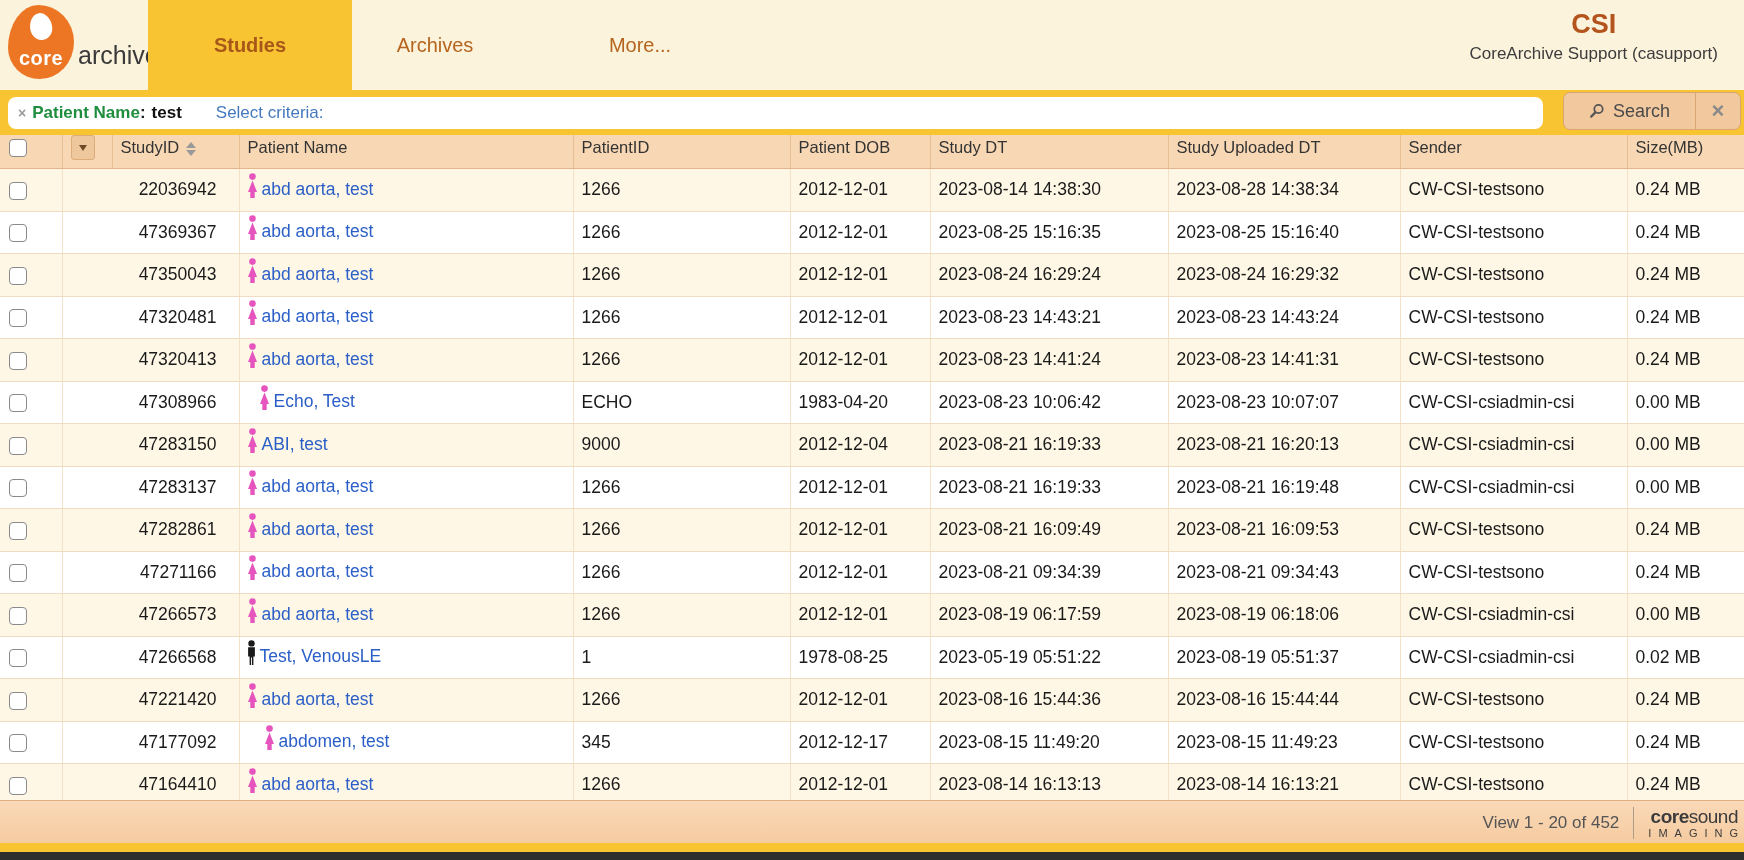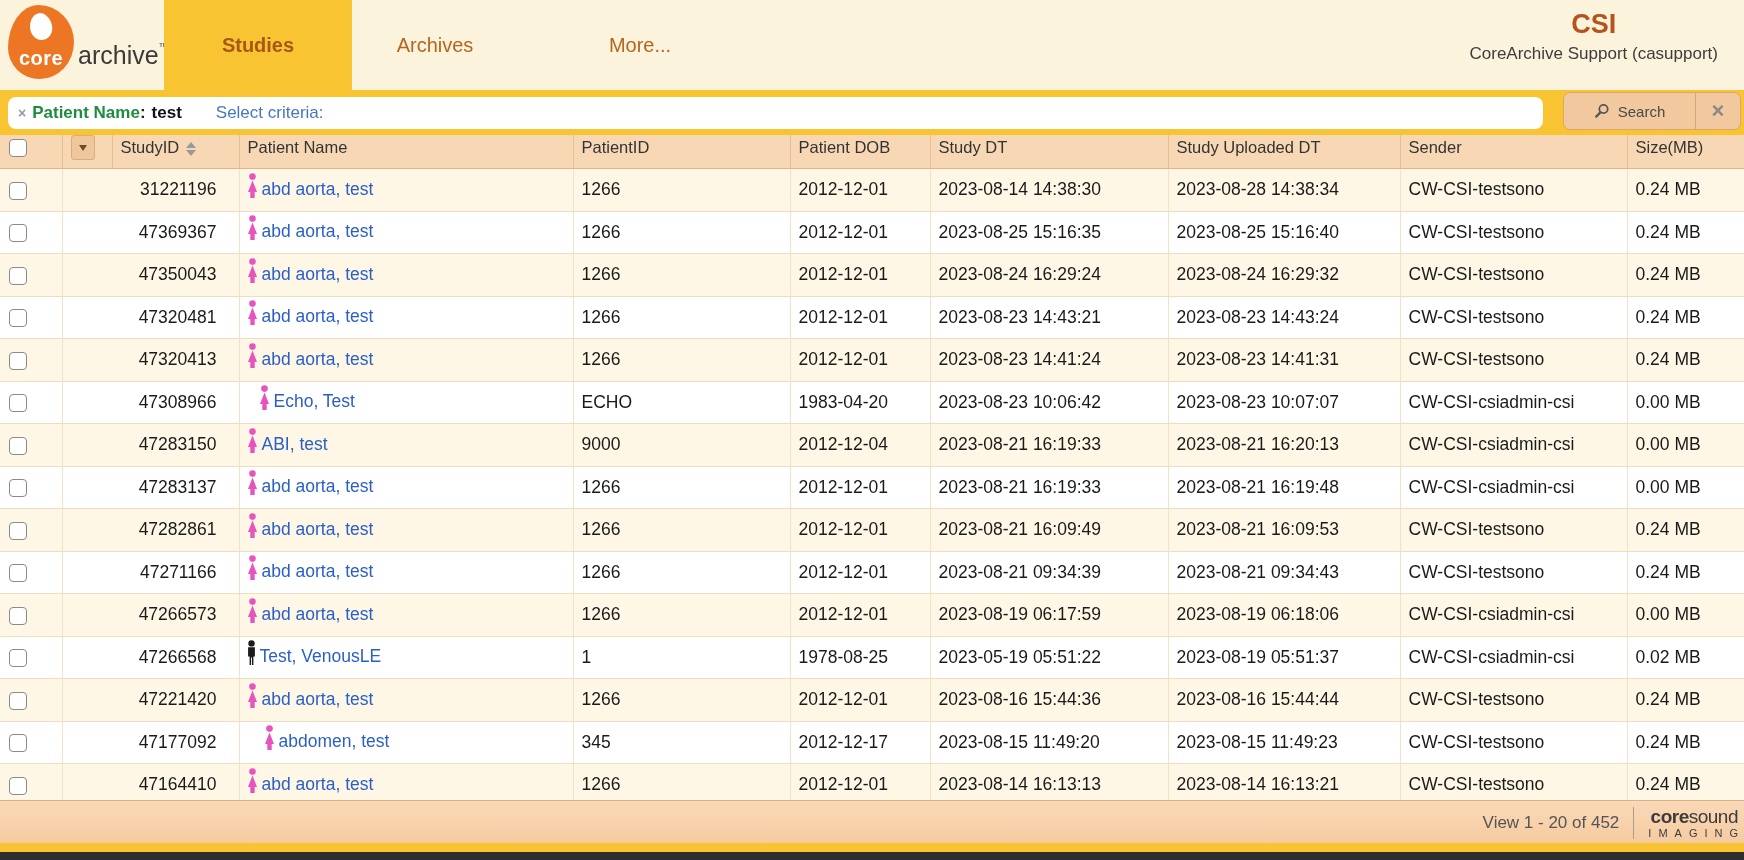--- a/index.html
+++ b/index.html
@@ -15,39 +15,39 @@
         border-radius:46% 54% 52% 48% / 58% 50% 50% 42%;}
   .blob .egg{position:absolute;top:8px;left:22px;width:22px;height:27px;background:#fff;
         border-radius:50% 50% 50% 50% / 55% 55% 45% 45%;transform:rotate(-10deg);}
   .blob .core-txt{position:absolute;bottom:9px;left:0;width:100%;text-align:center;
         color:#fff;font-weight:bold;font-size:20px;letter-spacing:.5px;}
   .brand .archive-txt{font-size:25px;color:#3a3a3a;margin-left:4px;margin-top:26px;}
   .brand sup{font-size:10px;color:#3a3a3a;vertical-align:top;}
   .tab{position:absolute;top:0;height:90px;display:flex;align-items:center;justify-content:center;
        font-size:20px;color:#B5651D;cursor:pointer;}
   .tab.active{background:#F8C431;color:#A8571A;font-weight:bold;}
-  .tab-studies{left:164px;width:188px;}
+  .tab-studies{left:148px;width:204px;}
   .tab-archives{left:360px;width:150px;}
   .tab-more{left:565px;width:150px;}
   .account{position:absolute;right:26px;top:8px;text-align:center;}
   .account .org{font-size:27px;font-weight:bold;color:#B4531B;line-height:32px;}
   .account .user{font-size:17px;color:#3c3c3c;margin-top:4px;}
   
   .filter-band{position:absolute;left:0;top:90px;width:1744px;height:45px;background:#F8C431;}
   .filter-box{position:absolute;left:8px;top:7px;width:1535px;height:32px;background:#fff;
       border-radius:8px;display:flex;align-items:center;padding-left:10px;box-sizing:border-box;}
   .chip-x{color:#9a9a9a;font-weight:bold;font-size:14px;margin-right:6px;cursor:pointer;}
   .chip-label{color:#1e8e3e;font-weight:bold;font-size:17px;}
   .chip-sep{color:#222;font-weight:bold;font-size:17px;}
   .chip-value{color:#111;font-weight:bold;font-size:17px;margin-left:6px;}
   .select-criteria{color:#4579BE;font-size:17px;margin-left:34px;cursor:pointer;}
   .search-group{position:absolute;left:1563px;top:2px;height:38px;width:178px;box-sizing:border-box;
       background:#F2C89E;border:1px solid #D8A574;border-radius:7px;display:flex;align-items:stretch;overflow:hidden;}
   .search-main{flex:1;display:flex;align-items:center;justify-content:center;gap:8px;
-      font-size:15px;color:#4a4a4a;cursor:pointer;}
+      font-size:18px;color:#4a4a4a;cursor:pointer;}
   .search-sep{width:1px;background:#D8A574;}
   .search-clear{width:44px;display:flex;align-items:center;justify-content:center;
       color:#8a8a8a;font-size:22px;font-weight:bold;cursor:pointer;}
   
   .table-wrap{position:absolute;left:0;top:135px;width:1744px;height:665px;overflow:hidden;background:#fff;}
   table{border-collapse:collapse;table-layout:fixed;width:1744px;}
   thead th{height:28px;background:#F8D8B4;color:#333;font-weight:normal;font-size:16.5px;
       text-align:left;padding:0 0 8px 8px;border-right:1px solid #E8BF95;border-bottom:1px solid #E3B588;
       box-sizing:border-box;white-space:nowrap;overflow:hidden;}
   tbody td{height:42.5px;font-size:17.5px;color:#1a1a1a;padding:0 0 0 8px;
@@ -166,21 +166,21 @@
         <th>Patient DOB</th>
         <th>Study DT</th>
         <th>Study Uploaded DT</th>
         <th>Sender</th>
         <th>Size(MB)</th>
       </tr>
     </thead>
     <tbody>
         <tr class="odd">
           <td class="cb"><input type="checkbox" style=""></td>
-          <td class="sid" colspan="2">31221196</td>
+          <td class="sid" colspan="2">22036942</td>
           <td style="padding-left:6px;"><span class="picon"><svg width="13" height="26" viewBox="0 0 13 26" fill="#E654BE">
                 <circle cx="6.5" cy="3.6" r="3.3"></circle>
                 <path d="M6.5 7.4 L11 19 H8.7 L8.7 25 H4.3 L4.3 19 H2 Z"></path>
               </svg></span><a class="plink">abd aorta, test</a></td>
           <td>1266</td>
           <td>2012-12-01</td>
           <td>2023-08-14 14:38:30</td>
           <td>2023-08-28 14:38:34</td>
           <td>CW-CSI-testsono</td>
           <td>0.24 MB</td>

